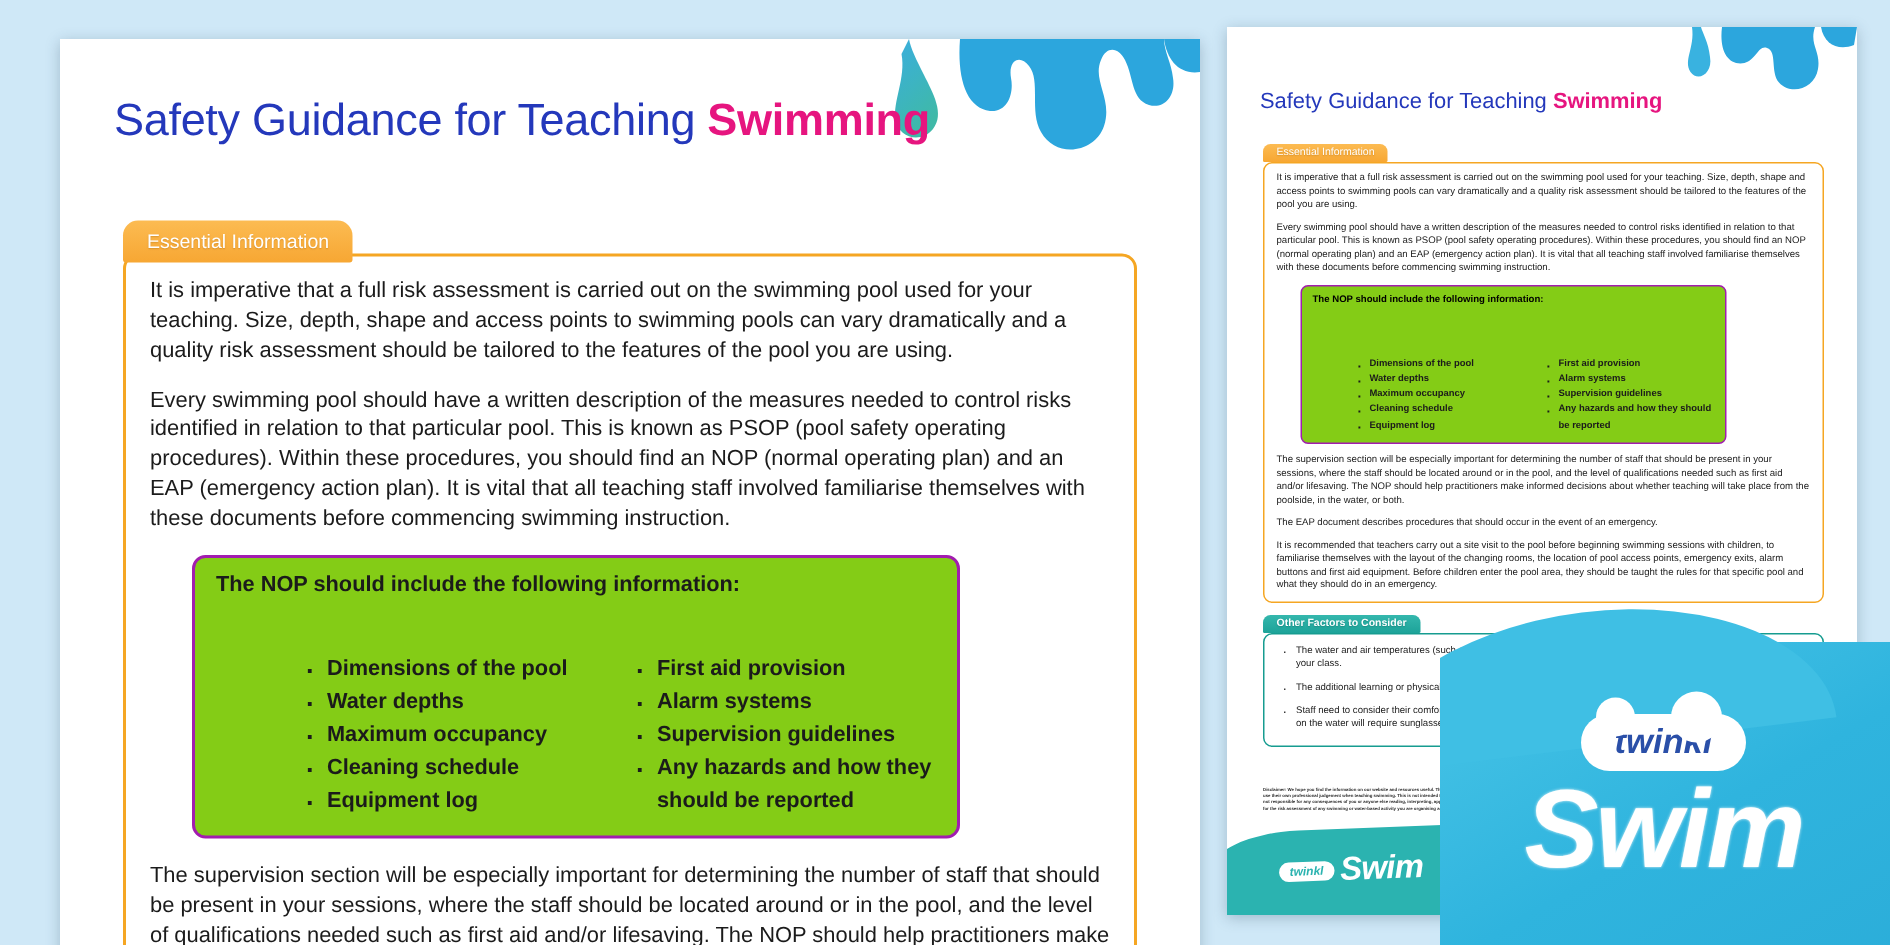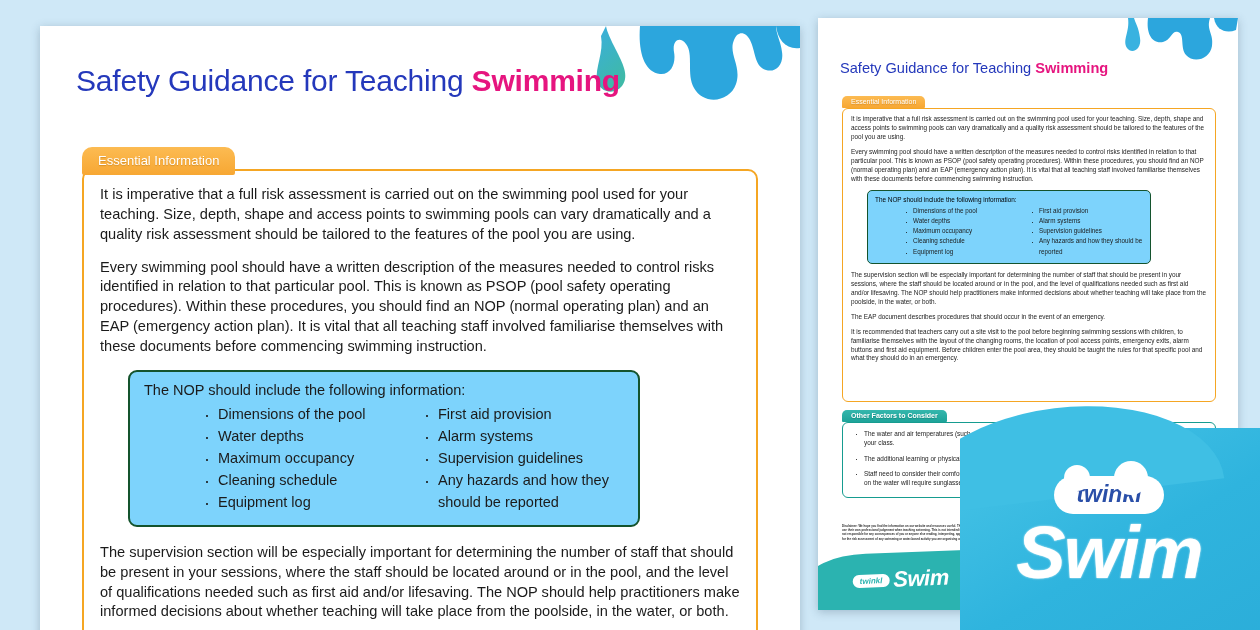--- a/index.html
+++ b/index.html
@@ -92,37 +92,38 @@
 
   .body-p {
     font-size: 14.6px;
     line-height: 1.36;
     color: #1b1b1b;
     margin-bottom: 13px;
   }
 
   
   .panel-teal {
-    border: 2px solid #14532d;
+    border: 2px solid #a21caf;
     border-radius: 9px;
-    background: #7dd3fc;
+    background: #84cc16;
+    font-weight: bold;
   }
   #p1-nopbox {
     margin: 3px 0 16px 28px;
     width: 512px;
     padding: 10px 14px 12px 14px;
   }
   #p1-nopbox .nop-lead {
     font-size: 14.5px;
     color: #1b1b1b;
     margin-bottom: 5px;
   }
   .nop-cols { display: flex; gap: 10px; }
   .nop-col { flex: 1; }
-  .nop-col ul { list-style: none; }
+  .nop-col ul { list-style: none; margin-top: 32px; }
   .nop-col li {
     position: relative;
     font-size: 14.5px;
     line-height: 1.52;
     color: #1b1b1b;
     padding-left: 18px;
   }
   .nop-col li::before {
     content: "\00B7";
     position: absolute;

